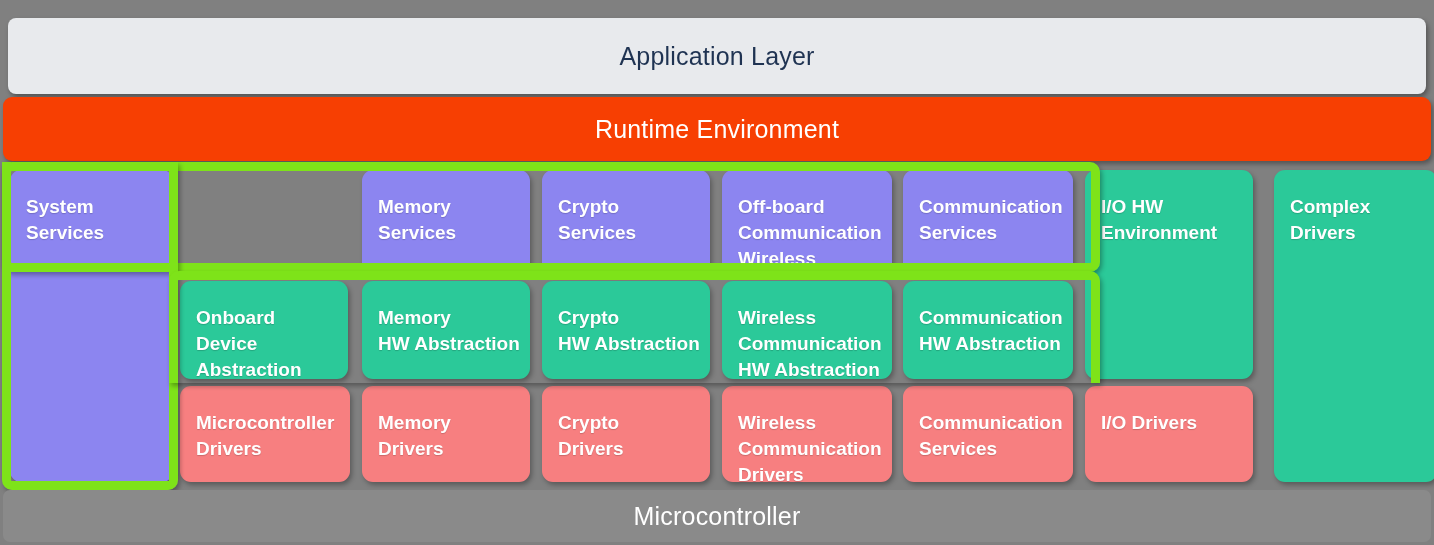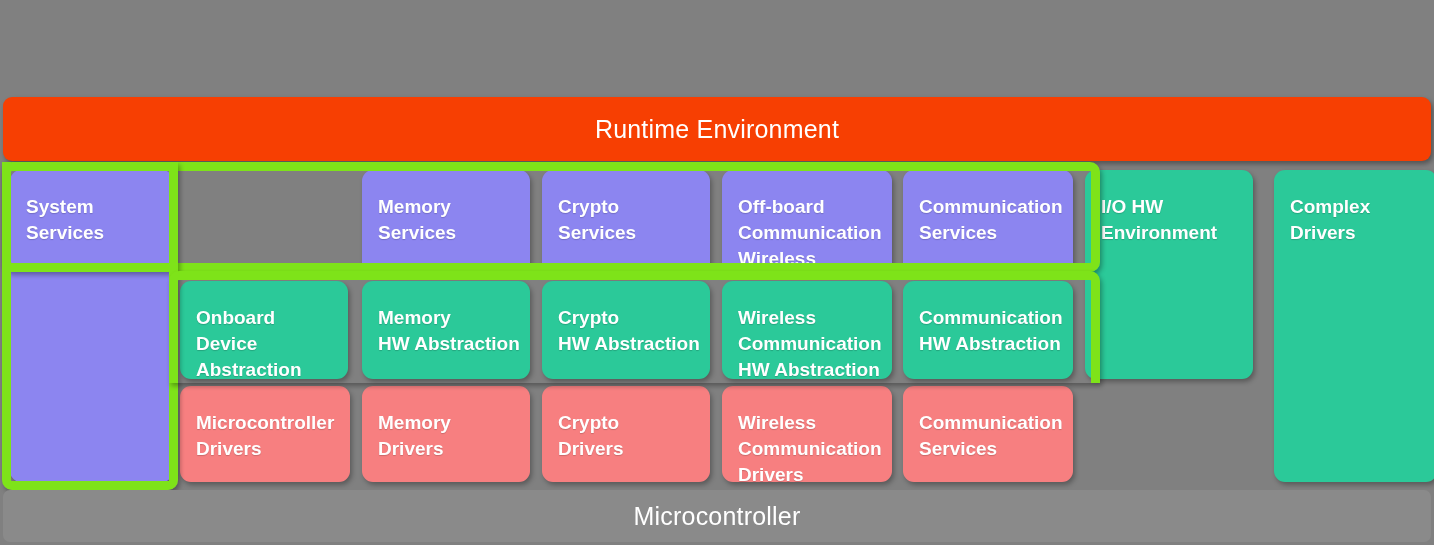--- a/index.html
+++ b/index.html
@@ -148,20 +148,23 @@
     font-family: "DejaVu Sans", sans-serif;
     white-space: nowrap;
     opacity: 0.92;
   }
 </style>
 </head>
 <body>
 
 <div id="diagram">
 
+  <div class="banner" id="application-layer">
+    <span class="banner-text">Application Layer</span>
+  </div>
 
   <div class="banner" id="runtime-environment">
     <span class="banner-text">Runtime Environment</span>
   </div>
 
   <div id="bsw-grid">
 
     <div class="cell services" style="left:10px; top:7px; width:163px; height:312px;">
       <span class="cell-label">System
 Services</span>
@@ -232,20 +235,23 @@
     </div>
     <div class="cell drivers" style="left:722px; top:223px; width:170px; height:96px;">
       <span class="cell-label">Wireless
 Communication
 Drivers</span>
     </div>
     <div class="cell drivers" style="left:903px; top:223px; width:170px; height:96px;">
       <span class="cell-label">Communication
 Services</span>
     </div>
+    <div class="cell drivers" style="left:1085px; top:223px; width:168px; height:96px;">
+      <span class="cell-label">I/O Drivers</span>
+    </div>
 
   </div>
 
   <div class="highlight-box" id="highlight-services"></div>
   <div class="highlight-box" id="highlight-left-column"></div>
   <div class="highlight-box" id="highlight-abstraction"></div>
 
   <div id="microcontroller">
     <span class="banner-text">Microcontroller</span>
   </div>

